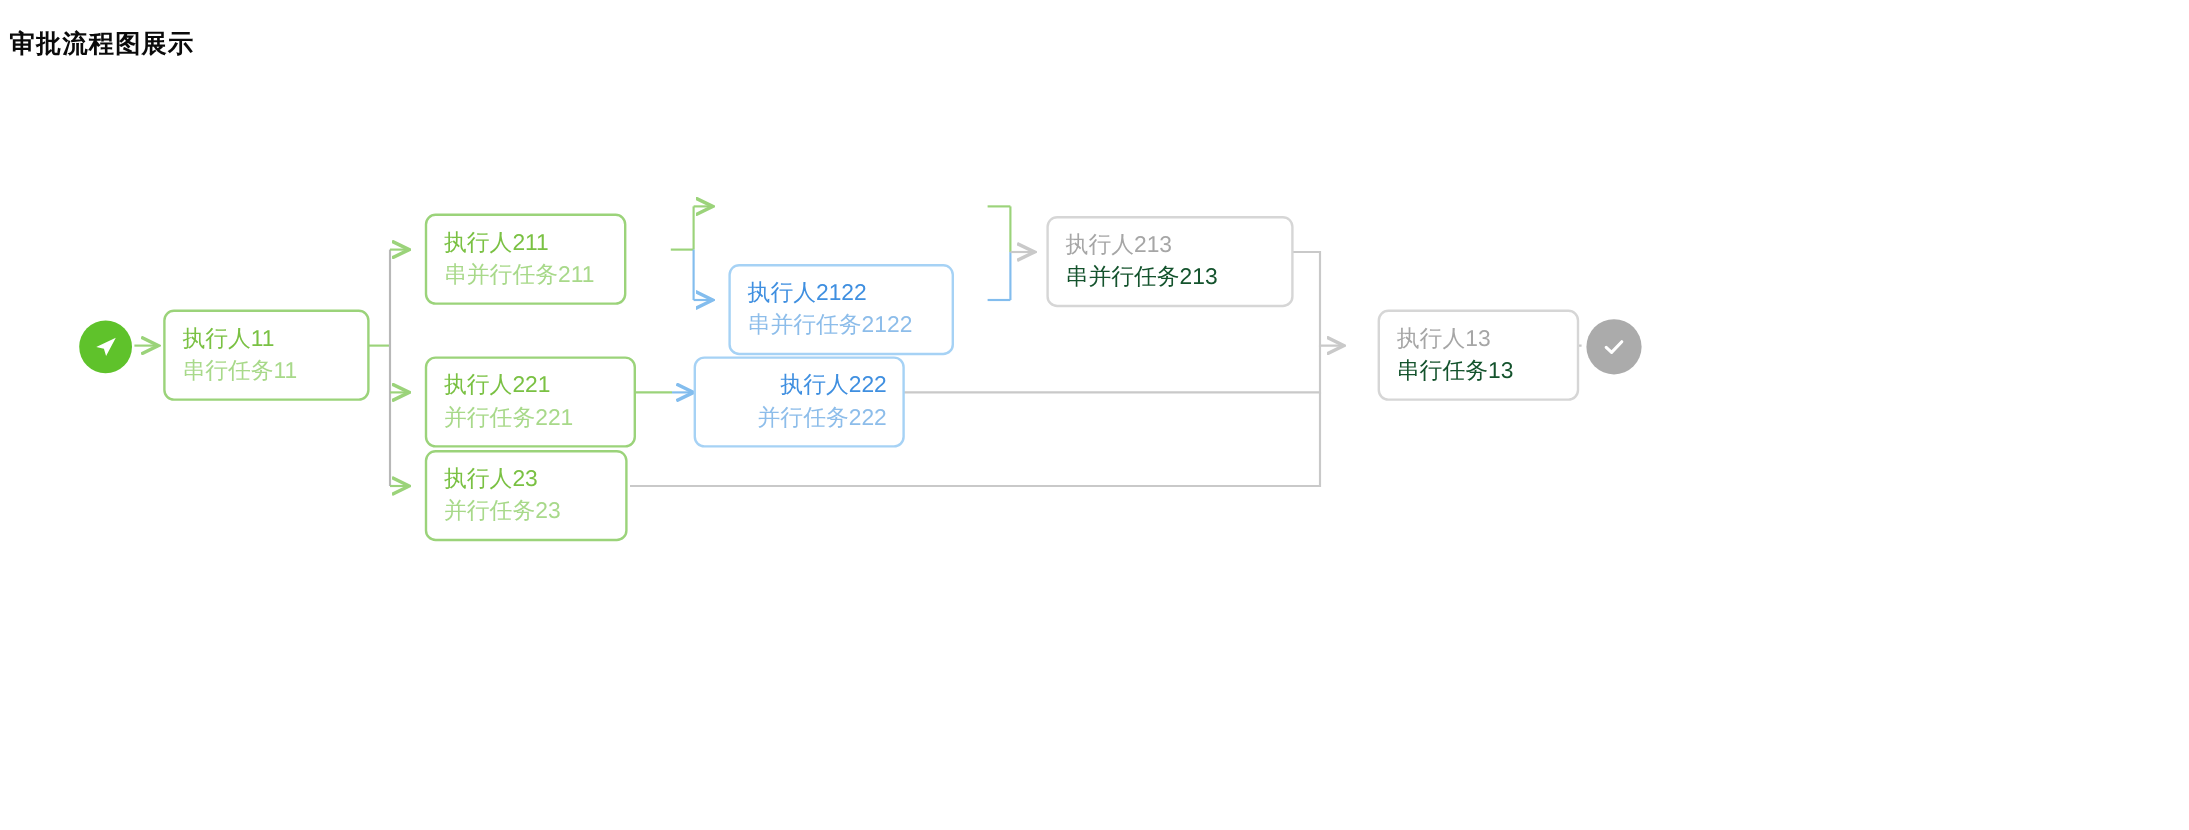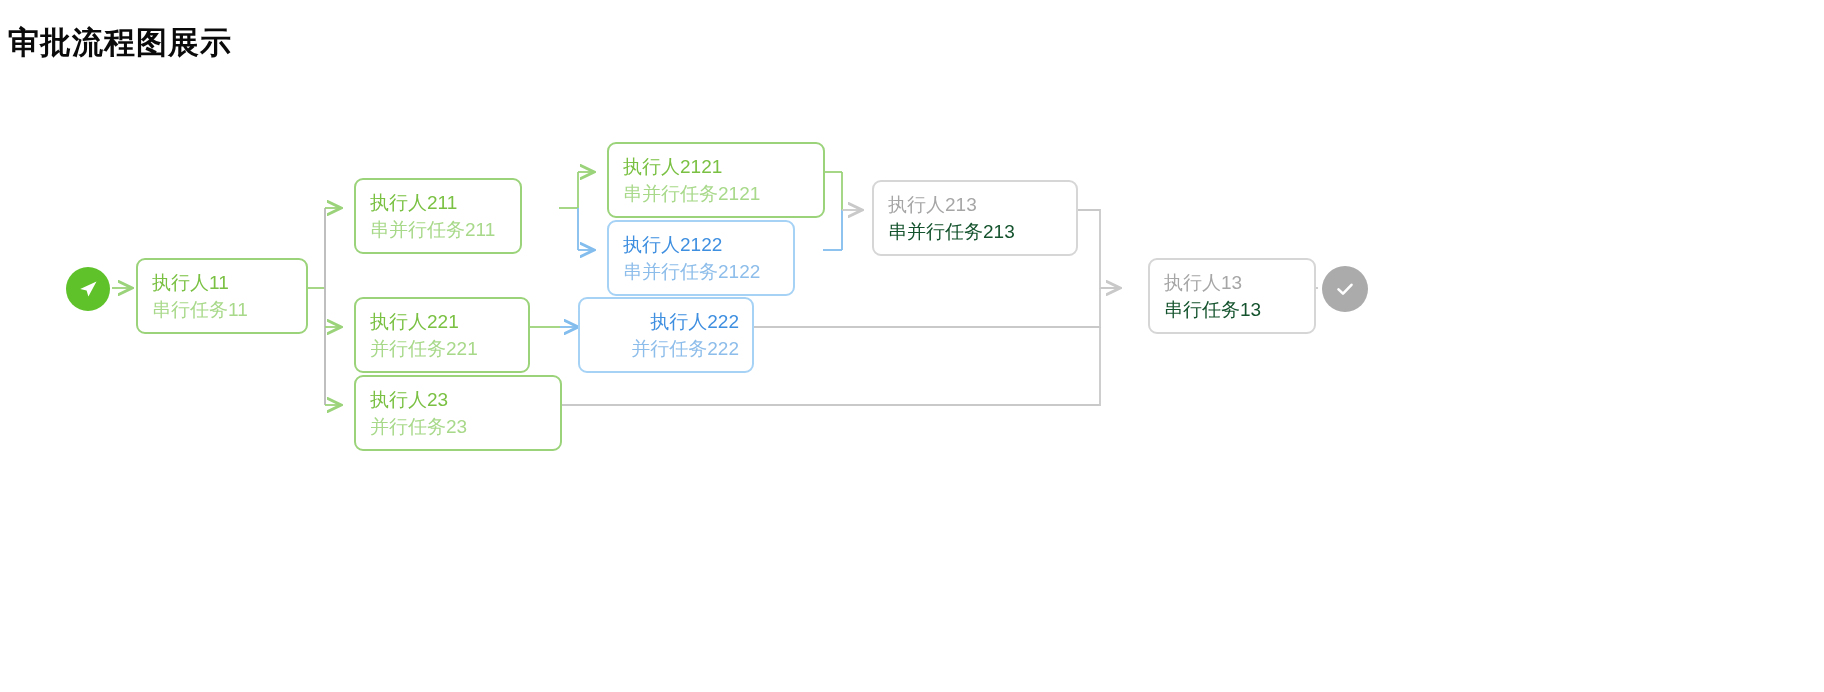--- a/index.html
+++ b/index.html
@@ -3,21 +3,21 @@
 <meta charset="utf-8">
 <style>
   html,body{margin:0;padding:0;}
   body{
     width:1824px;height:692px;background:#ffffff;
     font-family:"Liberation Sans","DejaVu Sans",sans-serif;
     overflow:hidden;position:relative;
   }
   #page-title{
     position:absolute;left:8px;top:22px;
-    font-size:31px;font-weight:bold;color:#0a0a0a;
+    font-size:21px;font-weight:bold;color:#0a0a0a;
     letter-spacing:1px;white-space:nowrap;
   }
   #canvas{position:absolute;left:0;top:0;width:1824px;height:692px;}
   #edges{position:absolute;left:0;top:0;width:1824px;height:692px;pointer-events:none;}
 
   .node{
     position:absolute;box-sizing:border-box;
     border:2px solid #9bd37a;border-radius:9px;background:#ffffff;
     padding:9px 13px 9px 14px;
   }
@@ -106,24 +106,20 @@
   <div class="node" style="left:136px;top:258px;width:172px;">
     <div class="who">执行人11</div>
     <div class="task">串行任务11</div>
   </div>
 
   <div class="node" style="left:354px;top:178px;width:168px;">
     <div class="who">执行人211</div>
     <div class="task">串并行任务211</div>
   </div>
 
-  <div class="node" style="left:607px;top:142px;width:218px;">
-    <div class="who">执行人2121</div>
-    <div class="task">串并行任务2121</div>
-  </div>
 
   <div class="node blue" style="left:607px;top:220px;width:188px;">
     <div class="who">执行人2122</div>
     <div class="task">串并行任务2122</div>
   </div>
 
   <div class="node grey" style="left:872px;top:180px;width:206px;">
     <div class="who">执行人213</div>
     <div class="task">串并行任务213</div>
   </div>
@@ -131,21 +127,21 @@
   <div class="node" style="left:354px;top:297px;width:176px;">
     <div class="who">执行人221</div>
     <div class="task">并行任务221</div>
   </div>
 
   <div class="node blue" style="left:578px;top:297px;width:176px;text-align:right;">
     <div class="who">执行人222</div>
     <div class="task">并行任务222</div>
   </div>
 
-  <div class="node" style="left:354px;top:375px;width:208px;">
+  <div class="node" style="left:354px;top:375px;width:169px;">
     <div class="who">执行人23</div>
     <div class="task">并行任务23</div>
   </div>
 
   <div class="node grey" style="left:1148px;top:258px;width:168px;">
     <div class="who">执行人13</div>
     <div class="task">串行任务13</div>
   </div>
 
   <div class="endpoint finish" style="left:1322px;top:266px;width:46px;height:46px;">

